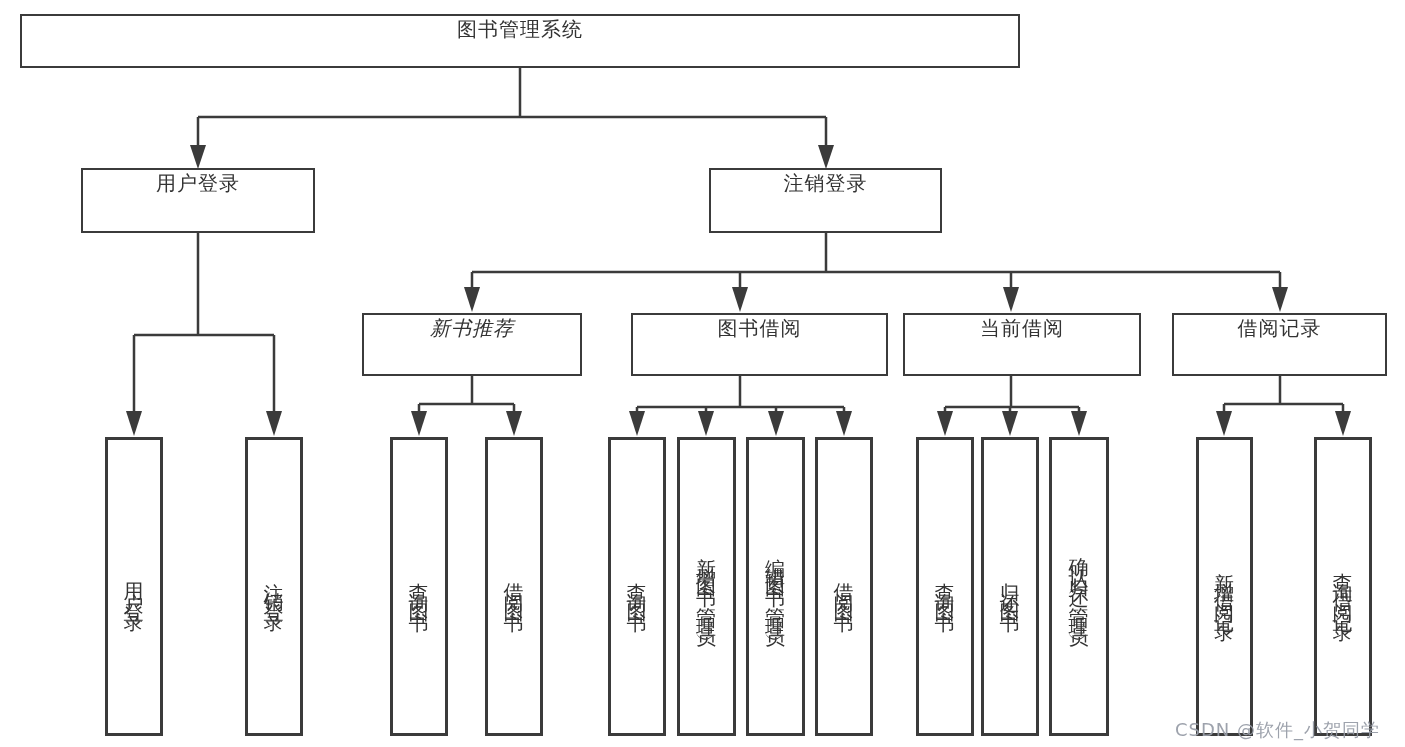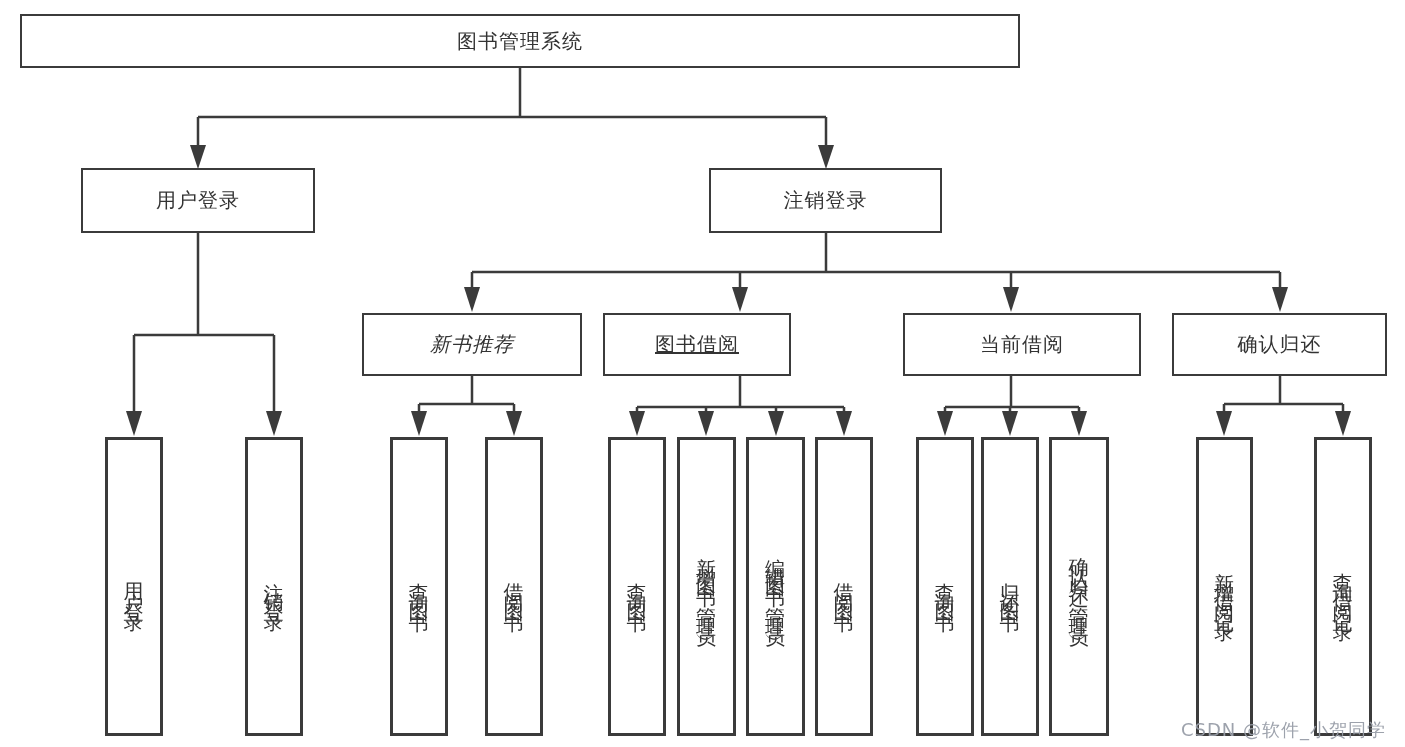--- a/index.html
+++ b/index.html
@@ -19,21 +19,20 @@
     position: absolute;
     left: 0; top: 0;
     width: 1405px; height: 747px;
   }
   .hbox {
     position: absolute;
     box-sizing: border-box;
     border: 2.5px solid #3b3b3b;
     background: #ffffff;
     display: flex;
-    align-items: center;
     justify-content: center;
     font-size: 20px;
     color: #333333;
     letter-spacing: 1px;
     white-space: nowrap;
   }
   .root {
     border-width: 2px;
   }
   .vbox {
@@ -51,21 +50,21 @@
     writing-mode: vertical-rl;
     text-orientation: mixed;
     font-size: 20px;
     letter-spacing: 10px;
     line-height: 1;
     color: #333333;
     white-space: nowrap;
   }
   .watermark {
     position: absolute;
-    right: 19px;
+    right: 25px;
     bottom: 5px;
     font-size: 18px;
     color: rgba(152, 157, 168, 0.95);
     letter-spacing: 1px;
     pointer-events: none;
     margin-left: 48px;
   }
 </style>
 </head>
 <body>
@@ -119,28 +118,28 @@
   <div class="hbox" style="left:81px; top:168px; width:234px; height:65px;">
     <span>用户登录</span>
   </div>
   <div class="hbox" style="left:709px; top:168px; width:233px; height:65px;">
     <span>注销登录</span>
   </div>
 
   <div class="hbox" style="left:362px; top:313px; width:220px; height:63px;font-style:italic;">
     <span>新书推荐</span>
   </div>
-  <div class="hbox" style="left:603px; top:313px; width:188px; height:63px;text-decoration:underline;">
+  <div class="hbox" style="left:631px; top:313px; width:257px; height:63px;">
     <span>图书借阅</span>
   </div>
   <div class="hbox" style="left:903px; top:313px; width:238px; height:63px;">
     <span>当前借阅</span>
   </div>
   <div class="hbox" style="left:1172px; top:313px; width:215px; height:63px;">
-    <span>确认归还</span>
+    <span>借阅记录</span>
   </div>
 
   <div class="vbox" style="left:105px; width:58px;">
     <span>用户登录</span>
   </div>
   <div class="vbox" style="left:245px; width:58px;">
     <span>注销登录</span>
   </div>
 
   <div class="vbox" style="left:390px; width:58px;">

